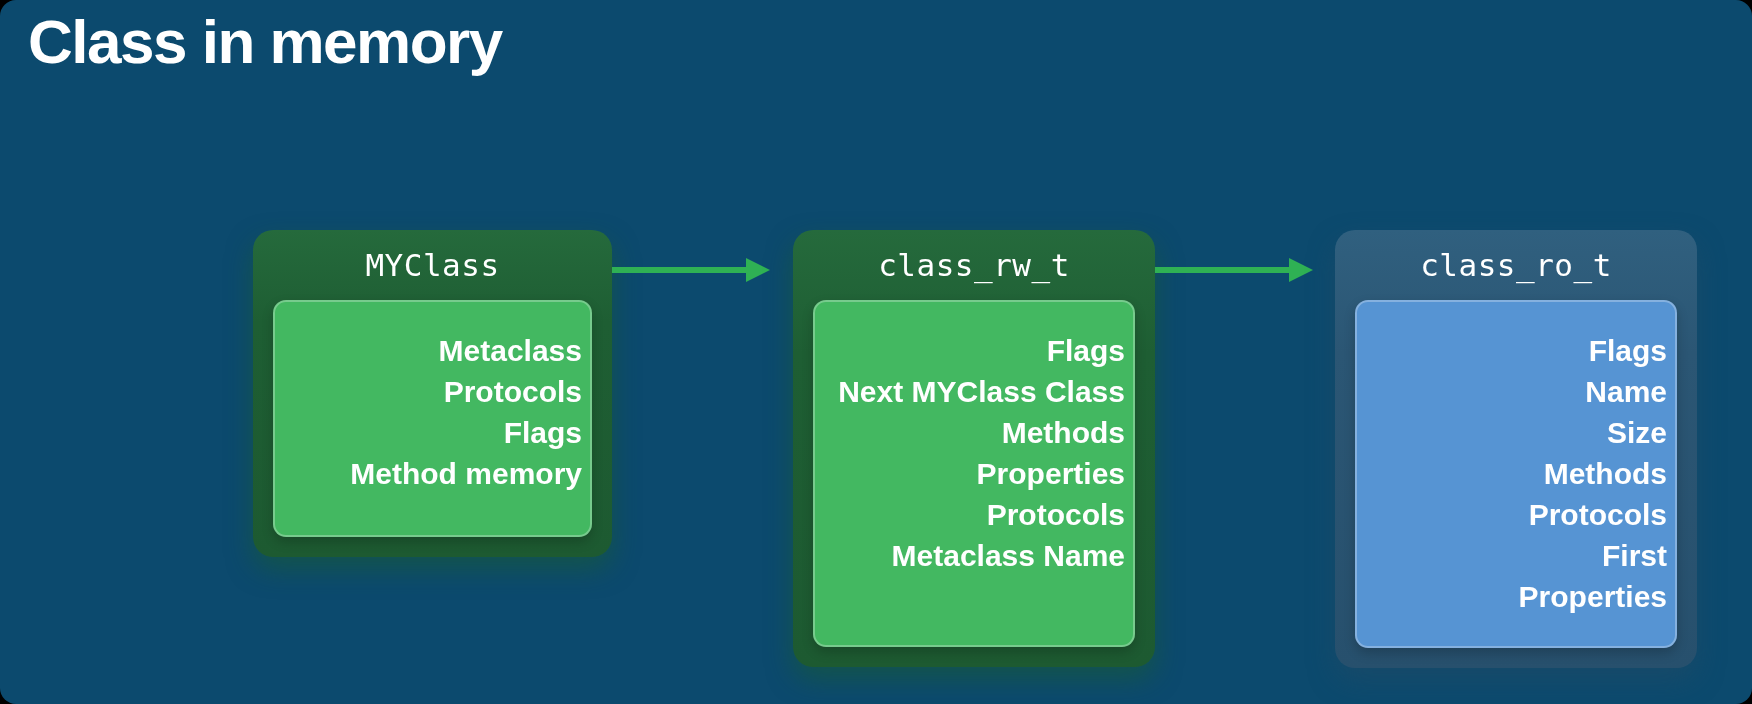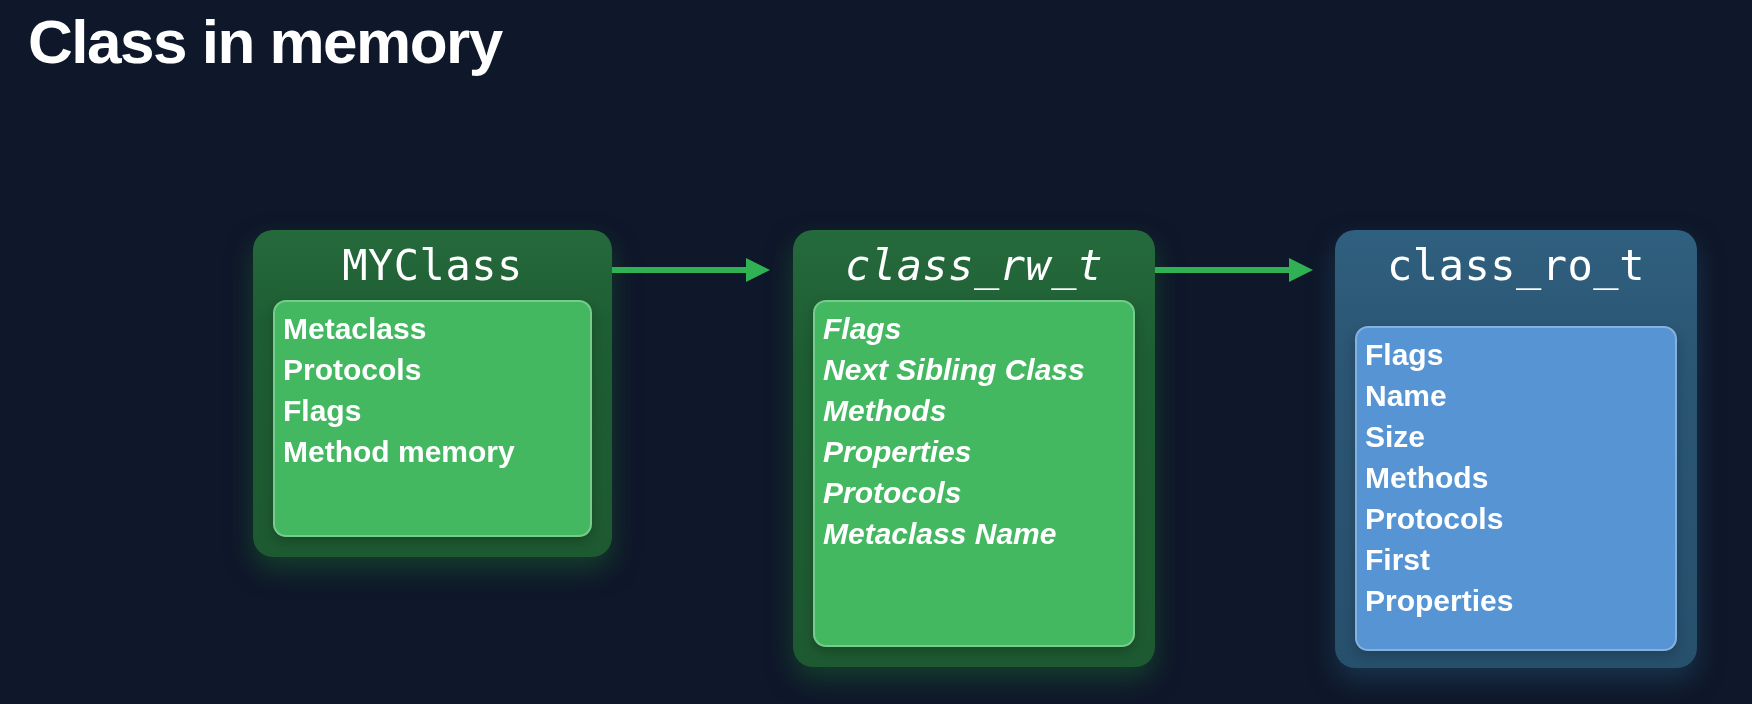--- a/index.html
+++ b/index.html
@@ -4,23 +4,24 @@
 <style>
   html, body {
     margin: 0;
     padding: 0;
     background: #000000;
   }
   .slide {
     position: relative;
     width: 1752px;
     height: 704px;
-    background: #0f172a;
+    background: #0c4a6e;
     overflow: hidden;
     font-family: "Liberation Sans", "DejaVu Sans", sans-serif;
+    border-radius: 16px;
   }
   .slide-title {
     position: absolute;
     left: 28px;
     top: 2px;
     margin: 0;
     color: #ffffff;
     font-size: 62px;
     font-weight: 700;
     letter-spacing: -1.5px;
@@ -42,32 +43,32 @@
     box-shadow: 0 12px 26px rgba(32, 74, 102, 0.55);
   }
   .node-title {
     height: 70px;
     flex: 0 0 70px;
     display: flex;
     align-items: center;
     justify-content: center;
     color: #ffffff;
     font-family: "DejaVu Sans Mono", "Liberation Mono", monospace;
-    font-size: 42px;
+    font-size: 31px;
     font-weight: 500;
     letter-spacing: 0.5px;
   }
   .node-body {
     margin: 0 20px 20px 20px;
     flex: 1 1 auto;
     border-radius: 13px;
     border: 2px solid rgba(255, 255, 255, 0.28);
     box-sizing: border-box;
-    padding: 6px 8px 28px 8px;
-    text-align: left;
+    padding: 28px 8px 28px 8px;
+    text-align: right;
     box-shadow: 0 5px 12px rgba(0, 0, 0, 0.20);
   }
   .node.green .node-body { background: #43b861; }
   .node.blue  .node-body { background: #5694d3; }
   .field {
     color: #ffffff;
     font-size: 30px;
     font-weight: 700;
     line-height: 41px;
     white-space: nowrap;
@@ -87,22 +88,22 @@
     left: 134px;
     top: 0;
     width: 0;
     height: 0;
     border-top: 12px solid transparent;
     border-bottom: 12px solid transparent;
     border-left: 24px solid #2fb154;
   }
   
   #node-myclass   { left: 253px;  top: 230px; width: 359px; height: 327px; }
-  #node-class-rw  { left: 793px;  top: 230px; width: 362px; height: 437px; font-style: italic; }
-  #node-class-ro  { left: 1335px; top: 230px; width: 362px; height: 438px; gap: 26px; }
+  #node-class-rw  { left: 793px;  top: 230px; width: 362px; height: 437px; }
+  #node-class-ro  { left: 1335px; top: 230px; width: 362px; height: 438px; }
   #arrow-1 { left: 612px;  top: 258px; width: 158px; height: 24px; }
   #arrow-2 { left: 1155px; top: 258px; width: 158px; height: 24px; }
 </style>
 </head>
 <body>
 
 <div class="slide">
 
   <h1 class="slide-title">Class in memory</h1>
 
@@ -120,21 +121,21 @@
 
     <div class="arrow" id="arrow-1">
       <div class="arrow-line"></div>
       <div class="arrow-head"></div>
     </div>
 
     <div class="node green" id="node-class-rw">
       <div class="node-title">class_rw_t</div>
       <div class="node-body">
         <div class="field">Flags</div>
-        <div class="field">Next Sibling Class</div>
+        <div class="field">Next MYClass Class</div>
         <div class="field">Methods</div>
         <div class="field">Properties</div>
         <div class="field">Protocols</div>
         <div class="field">Metaclass Name</div>
       </div>
     </div>
 
     <div class="arrow" id="arrow-2">
       <div class="arrow-line"></div>
       <div class="arrow-head"></div>

